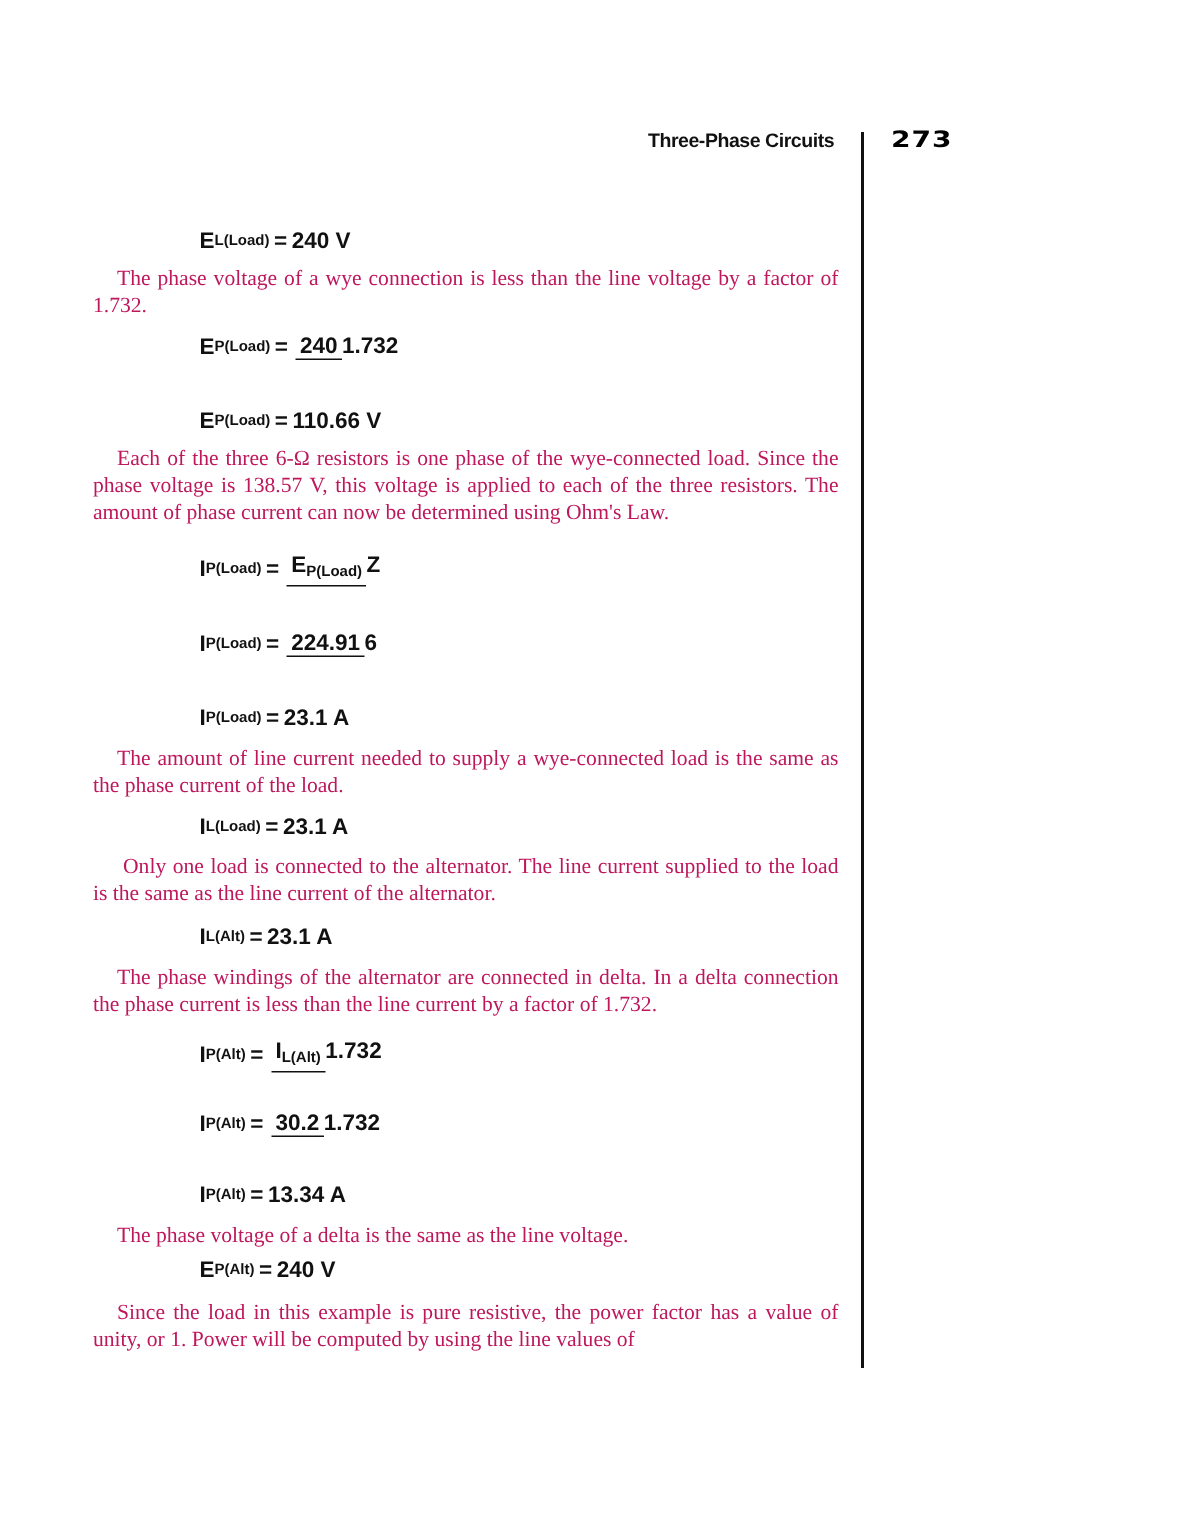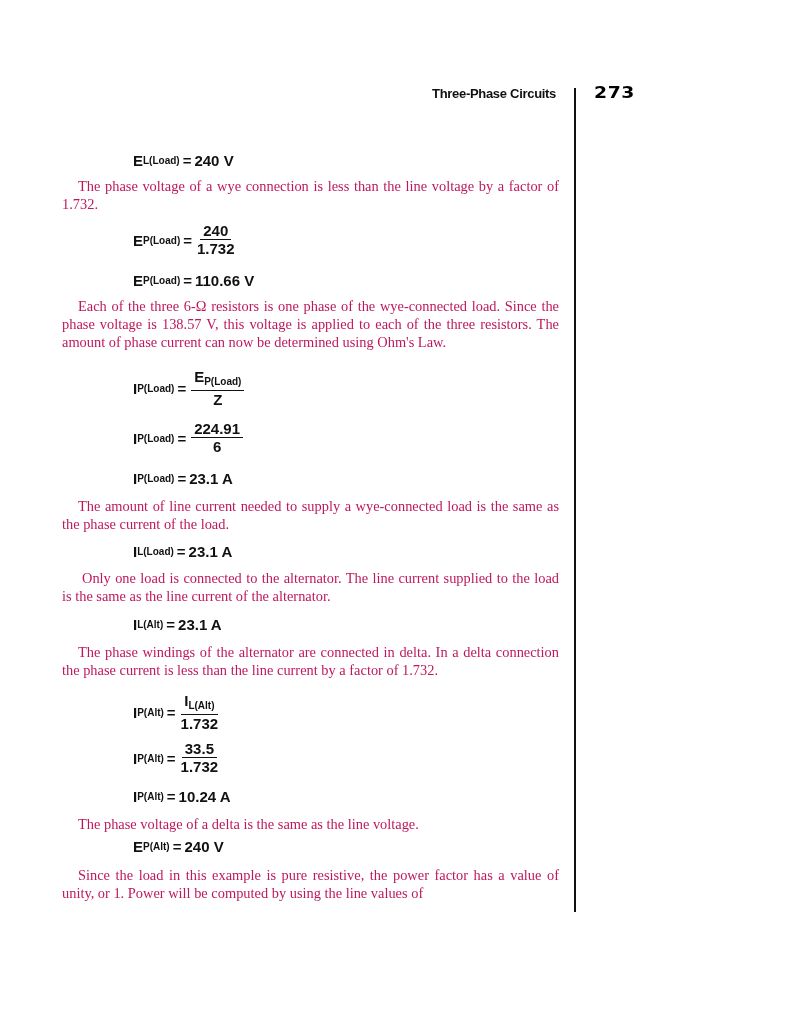--- a/index.html
+++ b/index.html
@@ -23,21 +23,21 @@
   }
   .para .indent { display: inline-block; width: 16px; }
   .eq {
     position: absolute;
     font-family: "Liberation Sans", sans-serif; font-weight: bold; font-size: 15px;
     color: #111; white-space: nowrap; display: flex; align-items: center;
   }
   .eq .sym { font-size: 15px; }
   .eq sub { font-size: 10px; vertical-align: -3px; }
   .eq .op { margin: 0 3px; }
-  .frac { display: inline-flex; flex-direction: column; align-items: center; margin-left: 2px; }
+  .frac { display: inline-flex; flex-direction: row; margin-left: 2px; }
   .frac .num { border-bottom: 1.3px solid #111; padding: 0 3px; line-height: 17px; }
   .frac .den { line-height: 18px; }
   .frac .num sub { font-size: 10px; vertical-align: -3px; }
 </style>
 </head>
 <body>
 
 <div class="header-title">Three-Phase Circuits</div>
 <div class="vrule"></div>
 <div class="page-number">273</div>
@@ -125,30 +125,30 @@
     <span class="num"><span>I</span><sub>L(Alt)</sub></span>
     <span class="den">1.732</span>
   </span>
 </div>
 
 <div class="eq" style="left:133px; top:740px;">
   <span class="sym">I</span>
     <sub>P(Alt)</sub>
   <span class="op">=</span>
   <span class="frac">
-    <span class="num">33.5</span>
+    <span class="num">30.2</span>
     <span class="den">1.732</span>
   </span>
 </div>
 
 <div class="eq" style="left:133px; top:788px;">
   <span class="sym">I</span>
     <sub>P(Alt)</sub>
   <span class="op">=</span>
-  <span>10.24 A</span>
+  <span>13.34 A</span>
 </div>
 
 <div class="para" style="top:815px;"><span class="indent"></span><span>The phase voltage of a delta is the same as the line voltage.</span></div>
 
 <div class="eq" style="left:133px; top:838px;">
   <span class="sym">E</span>
     <sub>P(Alt)</sub>
   <span class="op">=</span>
   <span>240 V</span>
 </div>

